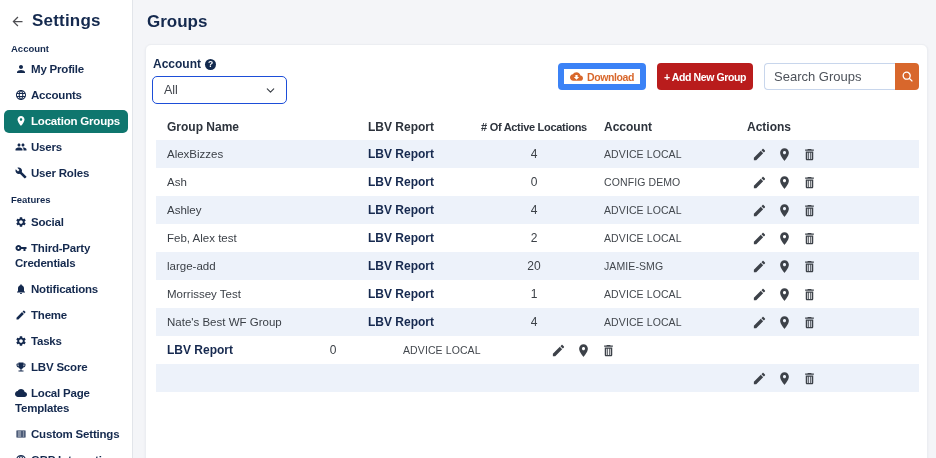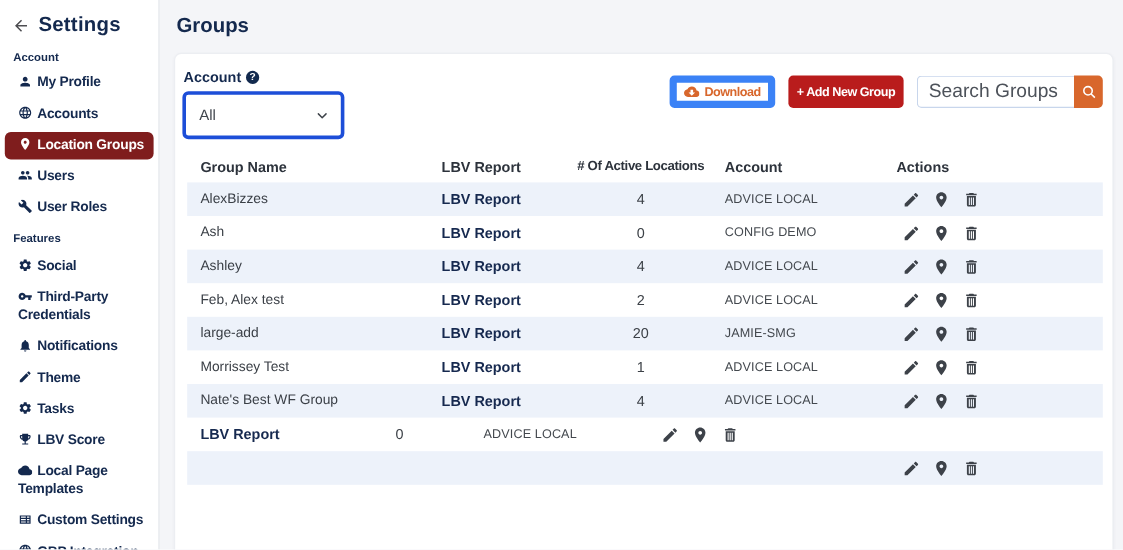--- a/index.html
+++ b/index.html
@@ -36,21 +36,21 @@
     line-height:15px;
     padding:0 2px 0 15px;
     margin-bottom:11px;
     cursor:pointer;
   }
   .sb-item .ic {
     display:inline-block; vertical-align:-2px;
     width:12px; height:12px; margin-right:4px; color:#14294e;
   }
   .sb-item.selected {
-    background:#7f1d1d; color:#ffffff;
+    background:#0f766e; color:#ffffff;
     margin-left:4px; margin-right:4px;
     padding:4px 4px 4px 11px;
     border-radius:5px;
     margin-bottom:7px;
     margin-top:-4px;
   }
   .sb-item.selected .ic { color:#ffffff; }
   
   .main {
     flex:1; height:458px;
@@ -78,22 +78,22 @@
     margin:0 0 5px 1px;
   }
   .acct-label { font-size:12px; font-weight:bold; color:#14294e; }
   .help-icon {
     width:11px; height:11px; border-radius:50%;
     background:#132a4e; color:#ffffff;
     font-size:8.5px; font-weight:bold; line-height:11px; text-align:center;
     cursor:pointer;
   }
   .select {
-    width:135px; height:40px;
-    border:3px solid #1d4ed8; border-radius:5px;
+    width:135px; height:28px;
+    border:1px solid #1d4ed8; border-radius:5px;
     background:#fff;
     display:flex; align-items:center; justify-content:space-between;
     padding:0 10px 0 11px;
     font-size:12.5px; color:#41464d;
     cursor:pointer;
   }
   .select .chev { width:11px; height:11px; color:#3d4249; }
   .btn-group { display:flex; align-items:center; gap:11px; margin-top:6px; }
   .btn {
     height:27px; border-radius:4px; font-size:10.5px; font-weight:bold; letter-spacing:-0.4px;
@@ -104,21 +104,21 @@
     background:#fff; color:#d8672c; border:6px solid #3b82f6;
     padding:0 6px; gap:4px;
   }
   .btn-download .ic { width:13px; height:13px; }
   .btn-add { background:#b91c1c; color:#fff; padding:0 7px; }
   .search-wrap { display:flex; }
   .search-input {
     width:131px; height:27px;
     border:1px solid #c8d6ec; border-right:none;
     border-radius:4px 0 0 4px;
-    padding:0 9px; font-size:16px; color:#3c4147;
+    padding:0 9px; font-size:13px; color:#3c4147;
     font-family:"Liberation Sans", sans-serif;
     outline:none;
   }
   .search-input::placeholder { color:#4d525a; opacity:1; }
   .search-btn {
     width:24px; height:27px; border:none; border-radius:0 4px 4px 0;
     background:#d8672c; color:#fff; cursor:pointer;
     display:flex; align-items:center; justify-content:center;
   }
   .search-btn .ic { width:13px; height:13px; }

